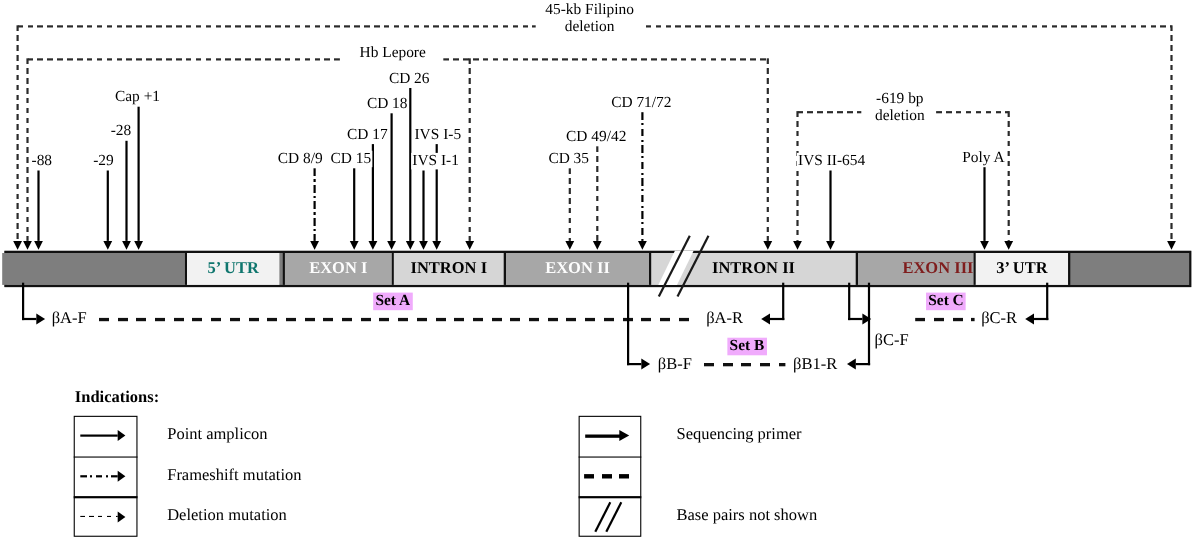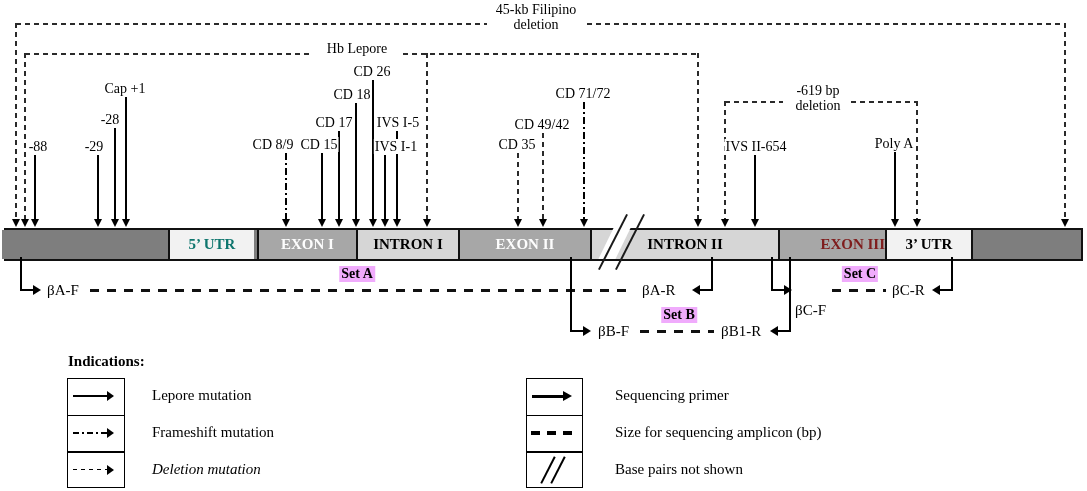--- a/index.html
+++ b/index.html
@@ -153,31 +153,30 @@
     </div>
     <div class="dlabel" style="left: 818px; top: 83px; transform: translateX(-50%);">
       <div style="position: static;">-619 bp</div>
       <div style="position: static;">deletion</div>
     </div>
     <div style="left: 67px; top: 378px; width: 58px; height: 110px; border: 1.5px solid rgb(0, 0, 0); background: rgb(255, 255, 255);"></div>
     <div style="left: 67px; top: 414.667px; width: 58px; height: 1.5px; background: rgb(0, 0, 0);"></div>
     <div style="left: 67px; top: 451.333px; width: 58px; height: 1.5px; background: rgb(0, 0, 0);"></div>
     <div style="left: 73px; top: 395.333px; width: 34px; height: 1.6px; background: rgb(0, 0, 0);"></div>
     <div style="left: 107px; top: 391.333px; width: 0px; height: 0px; border-top: 5px solid transparent; border-bottom: 5px solid transparent; border-left: 7px solid rgb(0, 0, 0);"></div>
-    <div class="leglabel" style="left: 152px; top: 387.333px;">Lepore mutation</div>
+    <div class="leglabel" style="left: 152px; top: 387.333px;">Point amplicon</div>
     <div style="left: 73px; top: 432px; width: 34px; height: 1.6px; background: repeating-linear-gradient(to right, rgb(0, 0, 0) 0px, rgb(0, 0, 0) 6px, transparent 6px, transparent 9px, rgb(0, 0, 0) 9px, rgb(0, 0, 0) 11px, transparent 11px, transparent 14px);"></div>
     <div style="left: 107px; top: 428px; width: 0px; height: 0px; border-top: 5px solid transparent; border-bottom: 5px solid transparent; border-left: 7px solid rgb(0, 0, 0);"></div>
     <div class="leglabel" style="left: 152px; top: 424px;">Frameshift mutation</div>
     <div style="left: 73px; top: 468.667px; width: 34px; height: 1.6px; background: repeating-linear-gradient(to right, rgb(0, 0, 0) 0px, rgb(0, 0, 0) 4px, transparent 4px, transparent 8px);"></div>
     <div style="left: 107px; top: 464.667px; width: 0px; height: 0px; border-top: 5px solid transparent; border-bottom: 5px solid transparent; border-left: 7px solid rgb(0, 0, 0);"></div>
-    <div class="leglabel" style="left: 152px; top: 460.667px; font-style: italic;">Deletion mutation</div>
+    <div class="leglabel" style="left: 152px; top: 460.667px;">Deletion mutation</div>
     <div style="left: 526px; top: 378px; width: 57px; height: 110px; border: 1.5px solid rgb(0, 0, 0); background: rgb(255, 255, 255);"></div>
     <div style="left: 526px; top: 414.667px; width: 57px; height: 1.5px; background: rgb(0, 0, 0);"></div>
     <div style="left: 526px; top: 451.333px; width: 57px; height: 1.5px; background: rgb(0, 0, 0);"></div>
     <div style="left: 532px; top: 394.833px; width: 32px; height: 3px; background: rgb(0, 0, 0);"></div>
     <div style="left: 563px; top: 391.333px; width: 0px; height: 0px; border-top: 5px solid transparent; border-bottom: 5px solid transparent; border-left: 9px solid rgb(0, 0, 0);"></div>
     <div class="leglabel" style="left: 615px; top: 387.333px;">Sequencing primer</div>
     <div style="left: 531px; top: 431px; width: 45px; height: 4px; background: repeating-linear-gradient(to right, rgb(0, 0, 0) 0px, rgb(0, 0, 0) 9px, transparent 9px, transparent 16px);"></div>
-    <div class="leglabel" style="left: 615px; top: 424px;">Size for sequencing amplicon (bp)</div>
     <div style="left: 546.5px; top: 454.667px; width: 1.8px; height: 30px; background: rgb(0, 0, 0); transform: rotate(27deg);"></div>
     <div style="left: 556.5px; top: 454.667px; width: 1.8px; height: 30px; background: rgb(0, 0, 0); transform: rotate(27deg);"></div>
     <div class="leglabel" style="left: 615px; top: 460.667px;">Base pairs not shown</div>
   </div>
 
 </body></html>

